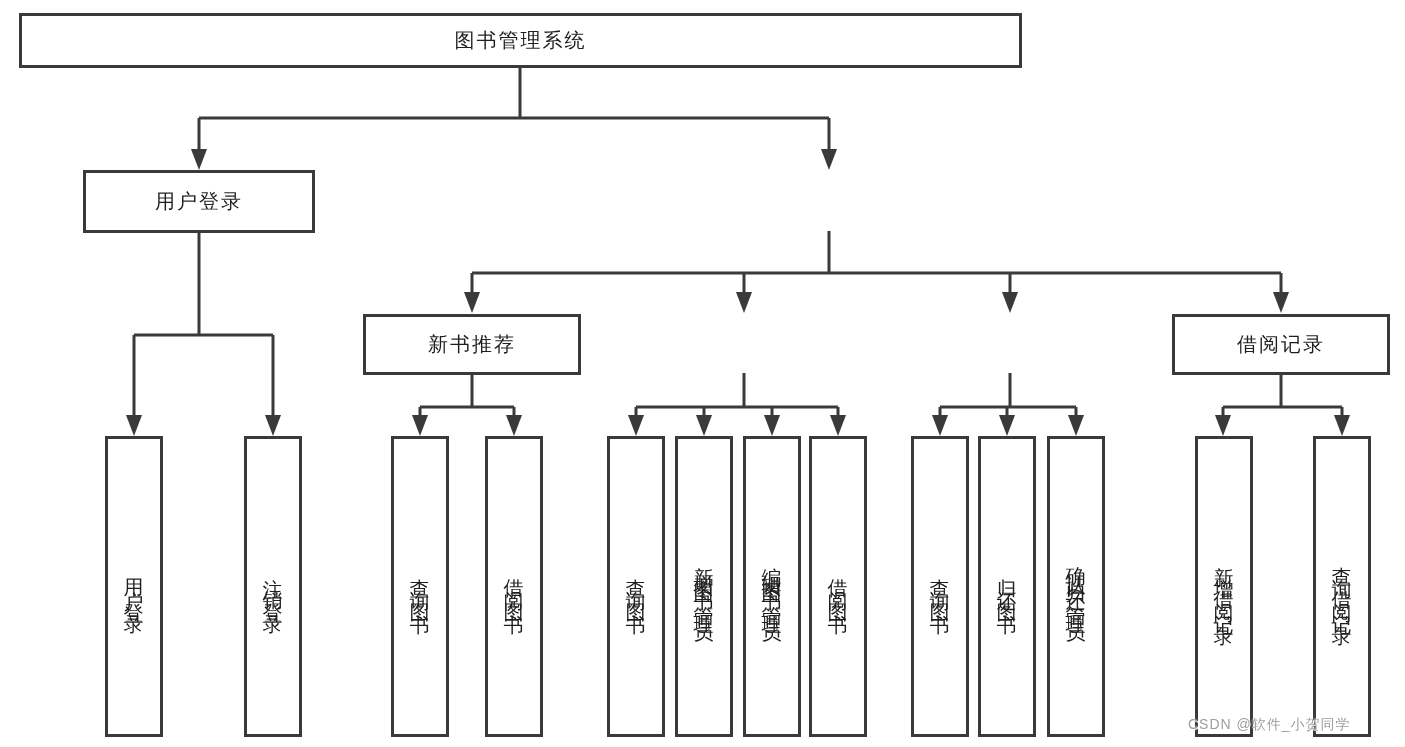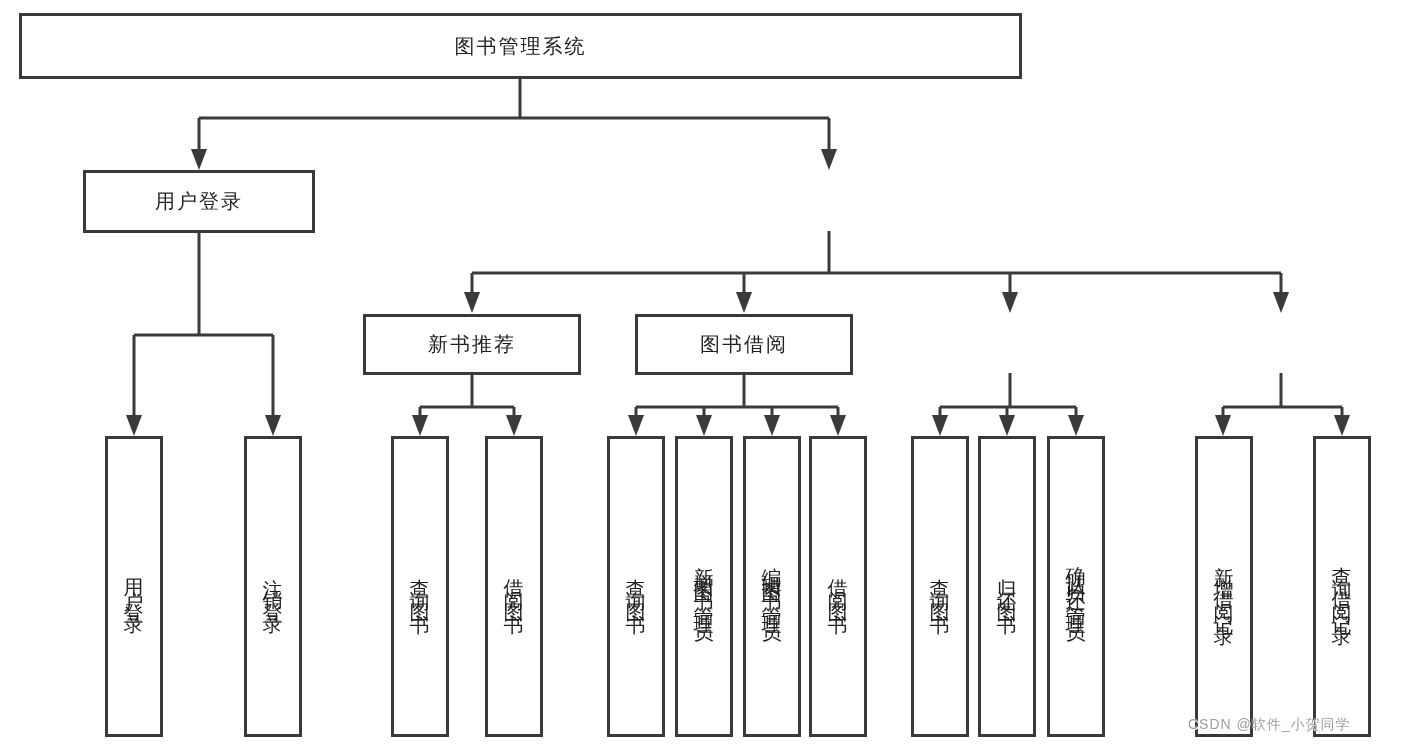--- a/index.html
+++ b/index.html
@@ -32,21 +32,21 @@
     align-items: center;
     justify-content: center;
     color: #1f1f1f;
     font-size: 20px;
     letter-spacing: 2px;
     z-index: 2;
     white-space: nowrap;
   }
   .box.root {
     left: 19px; top: 13px;
-    width: 1003px; height: 66px;
+    width: 1003px; height: 55px;
   }
   .box.lvl2 {
     top: 170px; height: 63px;
   }
   .box.lvl3 {
     top: 314px; height: 61px; width: 218px;
   }
   .leaf {
     position: absolute;
     box-sizing: border-box;
@@ -133,21 +133,21 @@
       <polygon points="1215,415 1231,415 1223,436"></polygon>
       <polygon points="1334,415 1350,415 1342,436"></polygon>
     </g>
   </svg>
 
   <div class="box root">图书管理系统</div>
 
   <div class="box lvl2" style="left:83px; width:232px;">用户登录</div>
 
   <div class="box lvl3" style="left:363px;">新书推荐</div>
-  <div class="box lvl3" style="left:635px;">图书借阅</div>
+  <div class="box lvl3" style="left:1172px;">借阅记录</div>
 
   <div class="leaf" style="left:105px;">
     <span class="vtext">用户登录</span>
   </div>
   <div class="leaf" style="left:244px;">
     <span class="vtext">注销登录</span>
   </div>
 
   <div class="leaf" style="left:391px;">
     <span class="vtext">查询图书</span>

